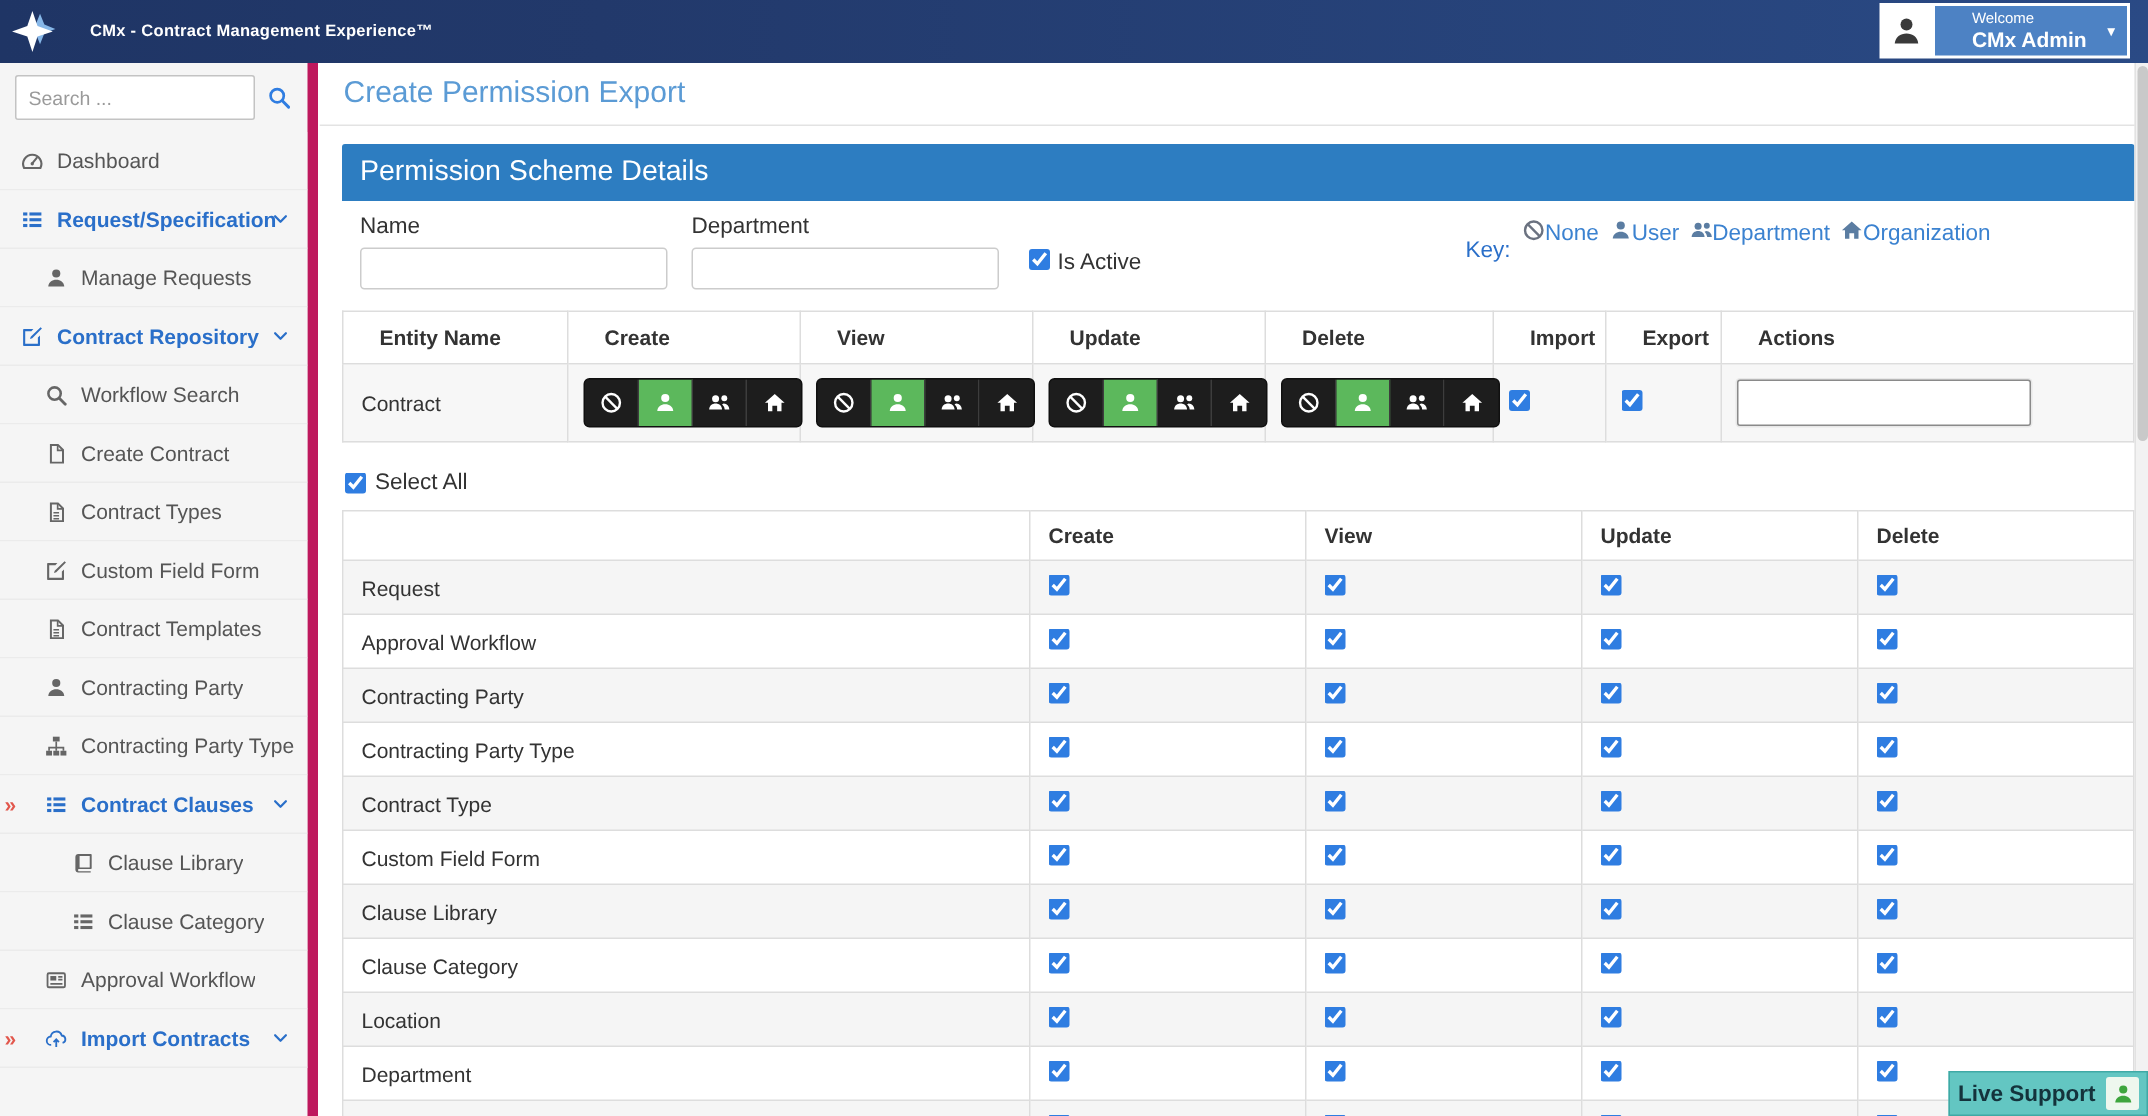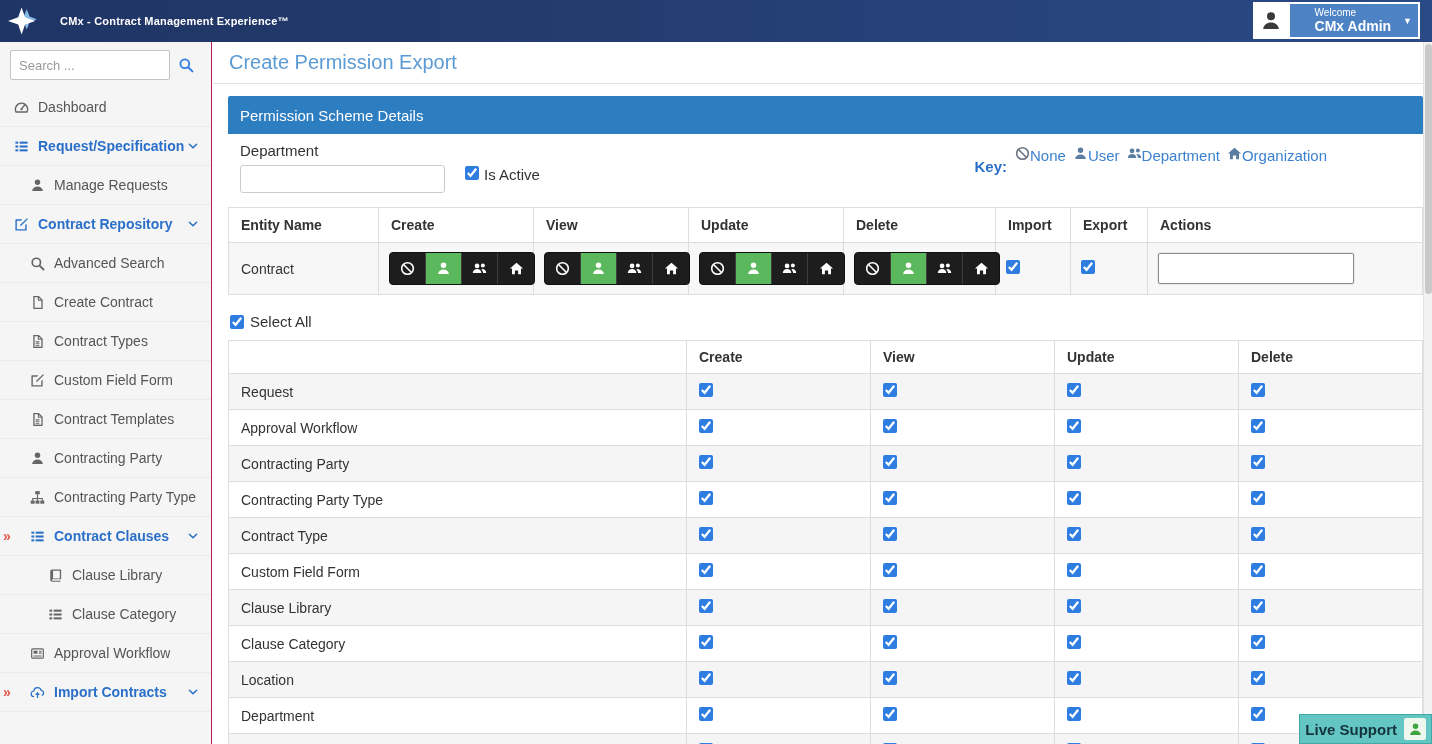--- a/index.html
+++ b/index.html
@@ -25,21 +25,21 @@
   .avatar{width:33px;height:33px;background:#fff;display:flex;align-items:center;justify-content:center;color:#3a3a3a}
   .avatar .ic{width:22px;height:22px}
   .usertext{background:#4d82c4;color:#fff;display:flex;align-items:center;padding:0 6px 0 25px}
   .ut-stack{display:flex;flex-direction:column;justify-content:center;line-height:1.15}
   .welcome{font-size:10px}
   .username{font-size:14px;font-weight:bold}
   .caret{color:#fff;font-size:9px;margin-left:12px}
 
   
   .sidebar{position:absolute;top:42px;left:0;width:212px;bottom:0;background:#f5f5f5;
-    border-right:1px solid #be185d;overflow:hidden;z-index:5}
+    border-right:7px solid #be185d;overflow:hidden;z-index:5}
   .search-row{display:flex;align-items:center;gap:8px;padding:8px 10px;height:46px}
   .search-input{width:160px;height:30px;border:1px solid #c3c3c3;border-radius:2px;
     padding:0 8px;font-size:13px;color:#555;background:#fff;outline:none}
   .search-input::placeholder{color:#9a9a9a}
   .search-ic{width:16px;height:16px;color:var(--cb);cursor:pointer}
   .sb-item{position:relative;display:flex;align-items:center;height:39px;
     border-bottom:1px solid #ebebeb;color:#555;font-size:14px;cursor:pointer;background:#f5f5f5}
   .sb-item.lvl0{padding-left:14px}
   .sb-item.lvl1{padding-left:30px}
   .sb-item.lvl2{padding-left:48px}
@@ -49,41 +49,41 @@
   .sb-item.section .ic{color:var(--link-blue)}
   .sb-item .chev{position:absolute;right:12px;width:12px;height:12px;margin:0;color:inherit}
   .sb-item .marker{position:absolute;left:3px;color:var(--red);font-size:14px;font-weight:bold}
 
   
   .main{position:absolute;left:213px;top:42px;right:0;bottom:0;background:#fff;overflow:hidden}
   .page-head{height:42px;display:flex;align-items:center;padding-left:16px;
     border-bottom:1px solid #e3e3e3;background:#fff}
   .page-title{color:var(--title-blue);font-size:20px;font-weight:normal}
   .content{padding:12px 9px 0 15px}
-  .panel-head{background:var(--panel-blue);color:#fff;font-size:15px;height:38px;
+  .panel-head{background:var(--panel-blue);color:#fff;font-size:19px;height:38px;
     display:flex;align-items:center;padding-left:12px;border-radius:2px 2px 0 0}
 
   .form-row{position:relative;display:flex;align-items:flex-start;padding:8px 12px 12px 12px}
   .fgroup{margin-right:16px}
   .flabel{display:block;font-size:15px;color:#333;margin-bottom:6px}
   .tinput{width:205px;height:28px;border:1px solid #ccc;border-radius:3px;padding:0 8px;
     font-size:13px;color:#333;outline:none;background:#fff}
   .isactive{display:flex;align-items:flex-start;gap:5px;margin-top:24px;margin-left:4px;
     font-size:15px;color:#333;cursor:default}
   .keyblock{position:absolute;right:96px;top:8px;display:flex;align-items:flex-start}
-  .key-label{color:var(--link-blue);font-weight:bold;font-size:15px;margin:16px 8px 0 0}
+  .key-label{color:var(--link-blue);font-weight:normal;font-size:15px;margin:16px 8px 0 0}
   .key-items{display:flex;gap:7px}
   .key-item{display:flex;flex-direction:row;align-items:center}
   .key-item .ic{width:15px;height:15px;color:#5b7da2;margin:4px 0 7px}
   .key-item.ban .ic{color:#6b7280}
   .key-item .klabel{color:#3b82d0;font-size:15px}
 
   table{border-collapse:collapse;table-layout:fixed;width:100%}
   th,td{border:1px solid #ddd;text-align:left;color:#333;font-size:14px}
-  th{font-weight:bold;background:#fff;padding:9px 12px}
+  th{font-weight:bold;background:#fff;padding:9px 24px}
 
   .etable{margin-top:2px}
   .etable td{background:#f7f7f7;padding:8px 10px;height:52px;vertical-align:middle}
   .etable td.ename{padding-left:12px;vertical-align:middle}
   .bgroup{display:inline-flex;background:#191919;border:1px solid #101010;border-radius:4px;overflow:hidden}
   .bgroup .seg{width:36px;height:31px;display:flex;align-items:center;justify-content:center;
     background:#1d1d1d;color:#fff;border:0;border-right:1px solid #3d3d3d;cursor:pointer;padding:0}
   .bgroup .seg:last-child{border-right:0}
   .bgroup .seg.sel{background:var(--green)}
   .bgroup .seg .ic{width:15px;height:15px}
@@ -262,21 +262,21 @@
         </svg>
         <span class="lb">Contract Repository</span>
         <svg class="ic chev">
           <use href="#i-chev"></use>
         </svg>
       </div>
       <div class="sb-item lvl1">
         <svg class="ic">
           <use href="#i-search"></use>
         </svg>
-        <span class="lb">Advanced Search</span>
+        <span class="lb">Workflow Search</span>
       </div>
       <div class="sb-item lvl1">
         <svg class="ic">
           <use href="#i-file"></use>
         </svg>
         <span class="lb">Create Contract</span>
       </div>
       <div class="sb-item lvl1">
         <svg class="ic">
           <use href="#i-filetext"></use>
@@ -352,20 +352,24 @@
   <div class="page-head">
     <h1 class="page-title">Create Permission Export</h1>
   </div>
   <div class="content">
 
     <div class="panel-head">
       <span>Permission Scheme Details</span>
     </div>
 
     <div class="form-row">
+      <div class="fgroup">
+        <label class="flabel">Name</label>
+        <input class="tinput" type="text" id="name-input" style="">
+      </div>
       <div class="fgroup">
         <label class="flabel">Department</label>
         <input class="tinput" type="text" id="description-input" style="">
       </div>
       <label class="isactive">
         <input type="checkbox" id="isactive-checkbox" checked="" style="">
         <span>Is Active</span>
       </label>
       <div class="keyblock">
         <span class="key-label">Key:</span>

